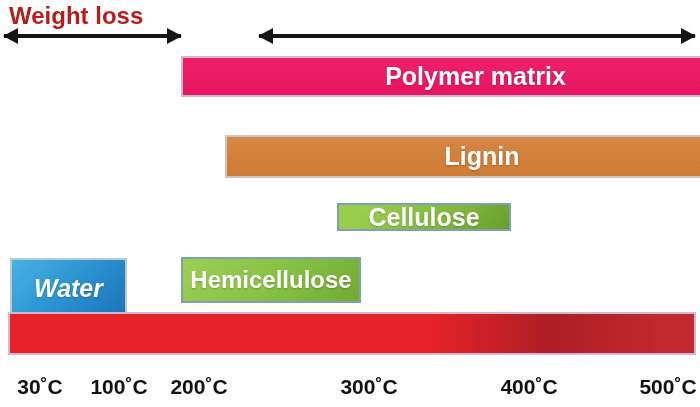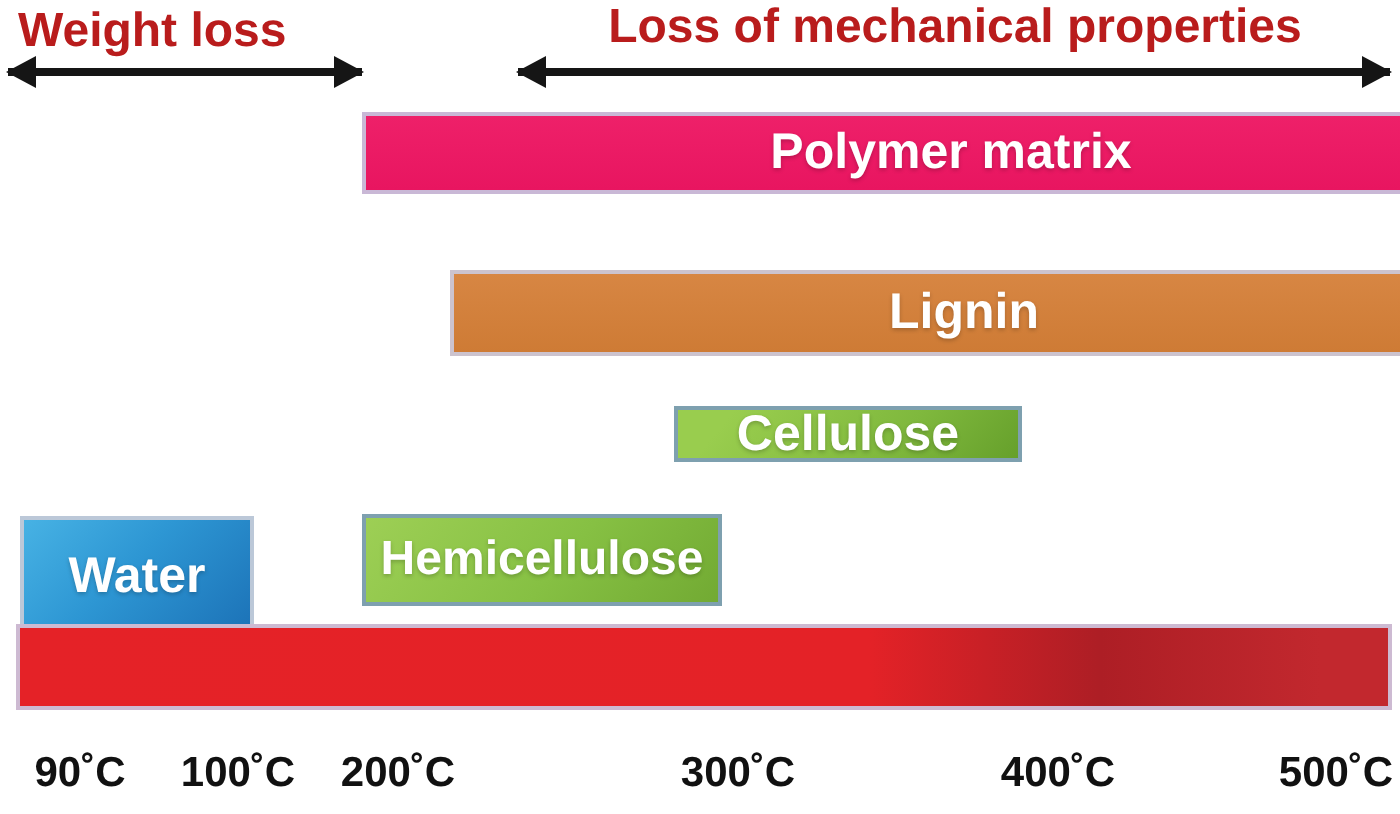--- a/index.html
+++ b/index.html
@@ -31,21 +31,21 @@
     background:linear-gradient(180deg,#EE2069 0%,#E81560 100%);
     border:2px solid #C9B8D6;}
   .bar-lignin{left:195px;top:135px;width:514px;height:43px;
     background:linear-gradient(180deg,#D78643 0%,#CE7B35 100%);
     border:2px solid #CCC3CE;margin-left:30px;}
   .bar-cellulose{left:337px;top:203px;width:174px;height:28px;
     background:linear-gradient(130deg,#99CD4E 15%,#7FB83D 65%,#66A02B 100%);
     border:2px solid #7EA0AF;}
   .bar-water{left:10px;top:258px;width:117px;height:61px;
     background:linear-gradient(135deg,#47B2E4 0%,#2D96D3 45%,#1C72B7 100%);
-    border:2px solid #BCC8D8;}
+    border:2px solid #BCC8D8;font-style:italic;}
   .bar-hemicellulose{left:181px;top:257px;width:180px;height:46px;font-size:24px;
     background:linear-gradient(130deg,#9DCF55 0%,#86C043 55%,#72AA33 100%);
     border:2px solid #7EA0AF;}
   .bar-degradation{left:8px;top:312px;width:688px;height:43px;
     background:linear-gradient(90deg,#E52227 0%,#E42227 62%,#AD1E25 79%,#C2282E 95%,#C2282E 100%);
     border:2px solid #CDBAD2;}
   
   .tick{
     position:absolute;top:375px;transform:translateX(-50%);
     font-weight:700;font-size:21px;color:#111111;white-space:nowrap;
@@ -56,21 +56,20 @@
   .tick-3{left:369px;}
   .tick-4{left:529px;}
   .tick-5{left:668px;}
 </style>
 </head>
 <body>
 
 <div class="canvas">
 
   <div class="hdr hdr-left">Weight loss</div>
-  <div class="hdr hdr-right">Loss of mechanical properties</div>
   <div class="arrow arrow-left"></div>
   <div class="arrow arrow-right"></div>
 
   <div class="bar bar-polymer">
     <span>Polymer matrix</span>
   </div>
 
   <div class="bar bar-lignin">
     <span>Lignin</span>
   </div>
@@ -82,20 +81,20 @@
   <div class="bar bar-water">
     <span>Water</span>
   </div>
 
   <div class="bar bar-hemicellulose">
     <span>Hemicellulose</span>
   </div>
 
   <div class="bar bar-degradation"></div>
 
-  <div class="tick tick-0">90˚C</div>
+  <div class="tick tick-0">30˚C</div>
   <div class="tick tick-1">100˚C</div>
   <div class="tick tick-2">200˚C</div>
   <div class="tick tick-3">300˚C</div>
   <div class="tick tick-4">400˚C</div>
   <div class="tick tick-5">500˚C</div>
 
 </div>
 
 </body></html>

